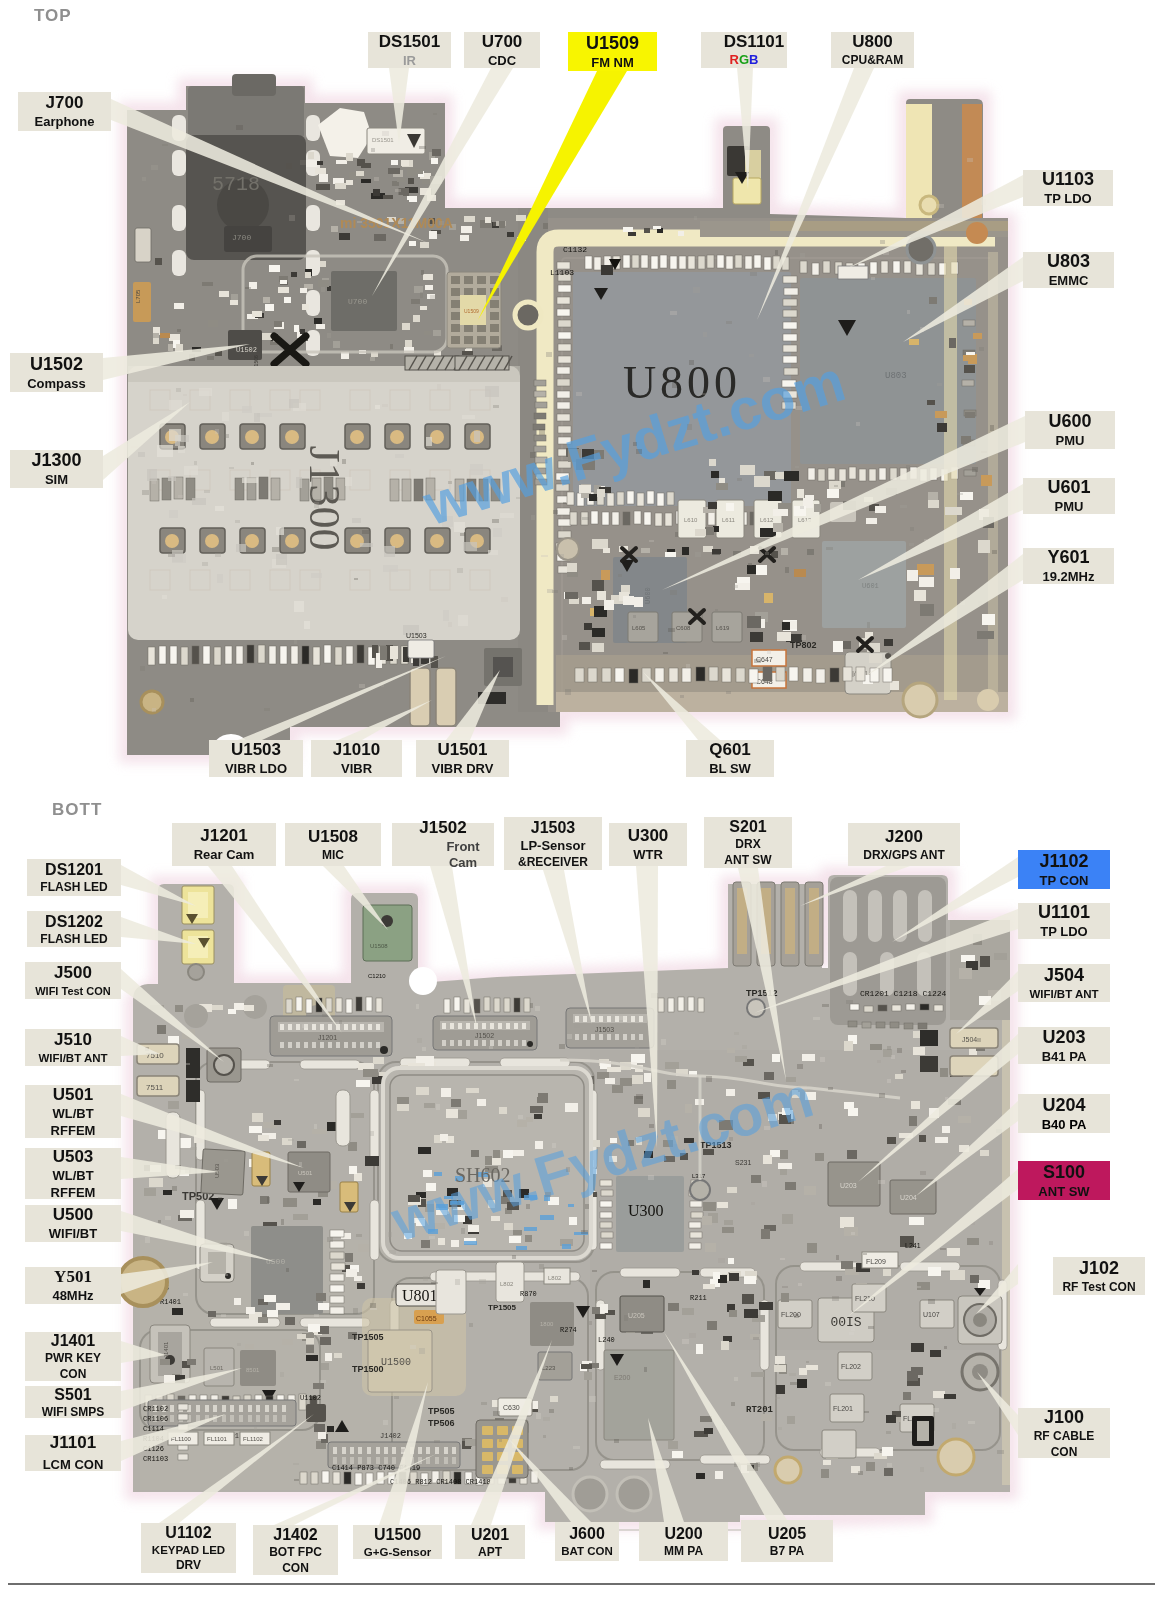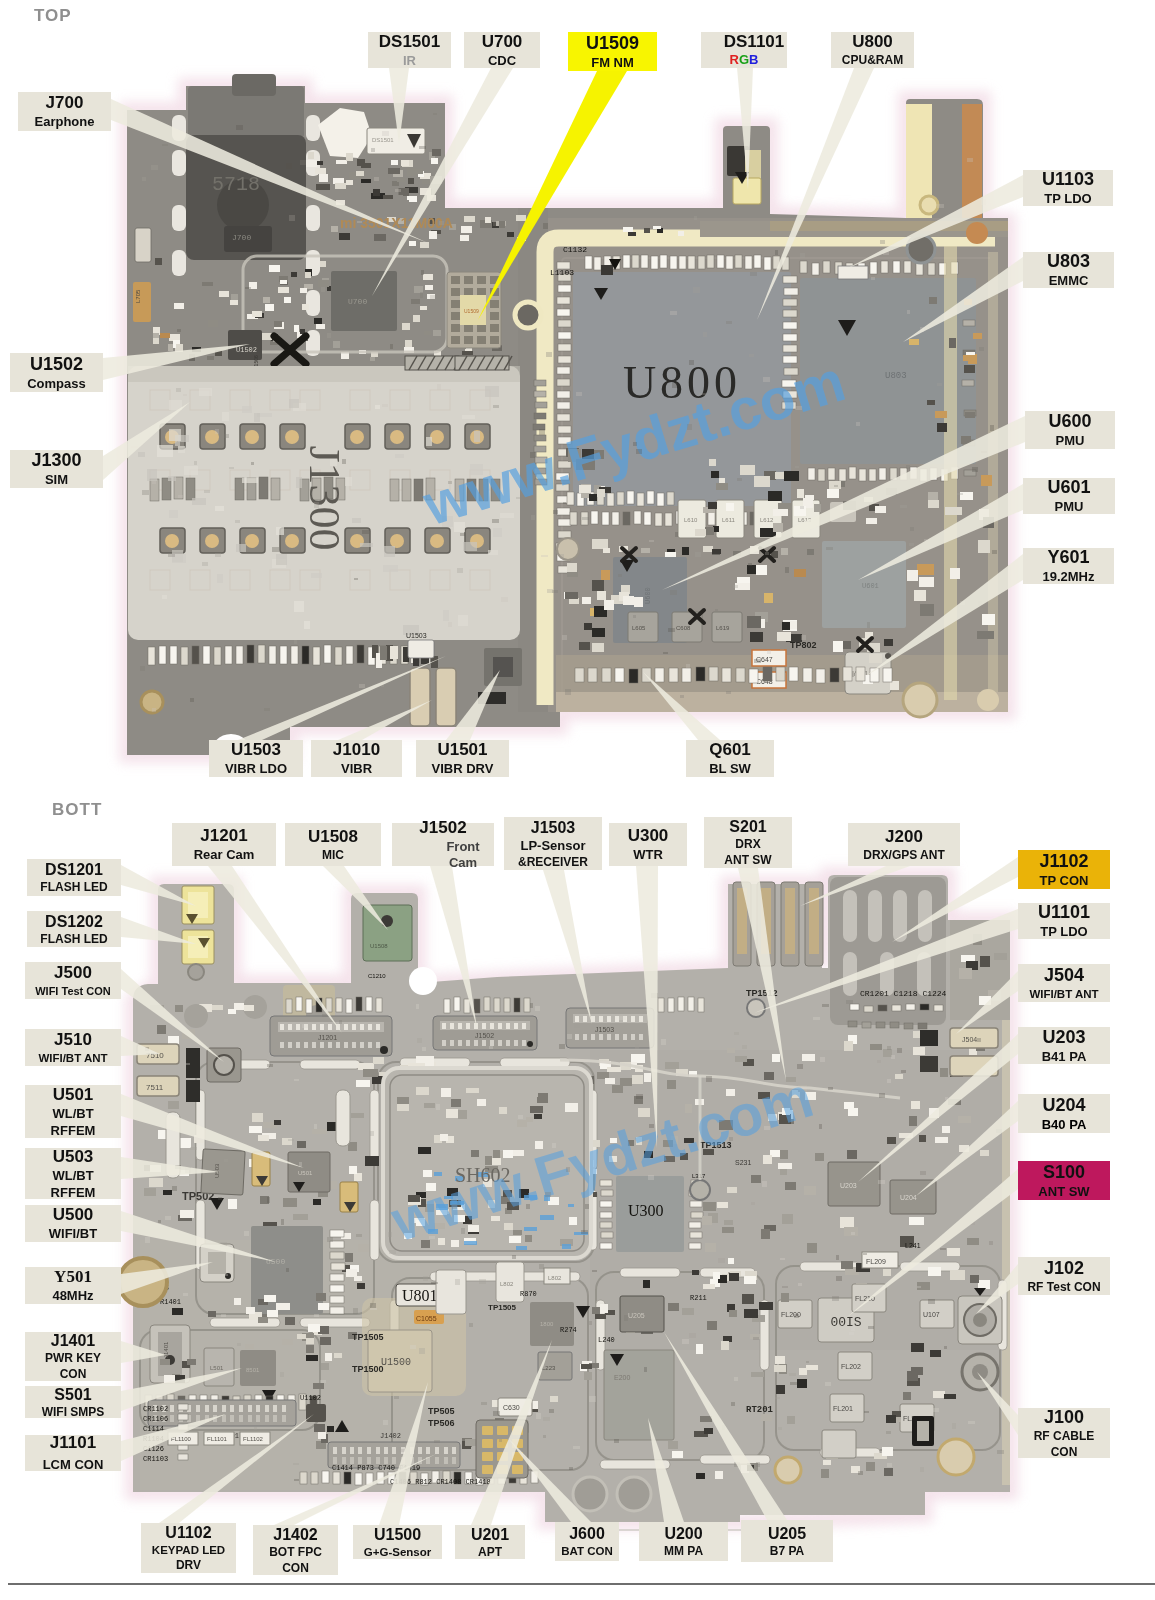--- a/index.html
+++ b/index.html
@@ -2488,21 +2488,21 @@
       <div style="font-size:16px;line-height:19px;color:#111;">S201</div>
       <div style="font-size:12px;line-height:15px;color:#111;margin-top:1px;">DRX</div>
       <div style="font-size:12px;line-height:15px;color:#111;margin-top:1px;">ANT SW</div>
     </div>
 
 <div class="lbl" style="left:848px;top:823px;width:112px;height:43px;background:#e7e4d9;">
       <div style="font-size:17px;line-height:20px;color:#111;">J200</div>
       <div style="font-size:12px;line-height:15px;color:#111;margin-top:1px;">DRX/GPS ANT</div>
     </div>
 
-<div class="lbl" style="left:1018px;top:850px;width:92px;height:39px;background:#eab308;">
+<div class="lbl" style="left:1018px;top:850px;width:92px;height:39px;background:#3b82f6;">
       <div style="font-size:18px;line-height:21px;color:#111;">J1102</div>
       <div style="font-size:13px;line-height:16px;color:#111;margin-top:1px;">TP CON</div>
     </div>
 
 <div class="lbl" style="left:1018px;top:903px;width:92px;height:36px;background:#e7e4d9;">
       <div style="font-size:18px;line-height:21px;color:#111;">U1101</div>
       <div style="font-size:13px;line-height:16px;color:#111;margin-top:1px;">TP LDO</div>
     </div>
 
 <div class="lbl" style="left:1018px;top:964px;width:92px;height:38px;background:#e7e4d9;">
@@ -2518,21 +2518,21 @@
 <div class="lbl" style="left:1018px;top:1094px;width:92px;height:39px;background:#e7e4d9;">
       <div style="font-size:18px;line-height:21px;color:#111;">U204</div>
       <div style="font-size:13px;line-height:16px;color:#000000;margin-top:1px;">B40 PA</div>
     </div>
 
 <div class="lbl" style="left:1018px;top:1161px;width:92px;height:39px;background:#be185d;">
       <div style="font-size:18px;line-height:21px;color:#111;">S100</div>
       <div style="font-size:13px;line-height:16px;color:#111;margin-top:1px;">ANT SW</div>
     </div>
 
-<div class="lbl" style="left:1018px;top:1257px;width:92px;height:38px;background:#e7e4d9;">
+<div class="lbl" style="left:1053px;top:1257px;width:92px;height:38px;background:#e7e4d9;">
       <div style="font-size:18px;line-height:21px;color:#111;">J102</div>
       <div style="font-size:12px;line-height:15px;color:#111;margin-top:1px;">RF Test CON</div>
     </div>
 
 <div class="lbl" style="left:1018px;top:1408px;width:92px;height:50px;background:#e7e4d9;">
       <div style="font-size:18px;line-height:21px;color:#111;">J100</div>
       <div style="font-size:12px;line-height:15px;color:#111;margin-top:1px;">RF CABLE</div>
       <div style="font-size:12px;line-height:15px;color:#111;margin-top:1px;">CON</div>
     </div>
 

